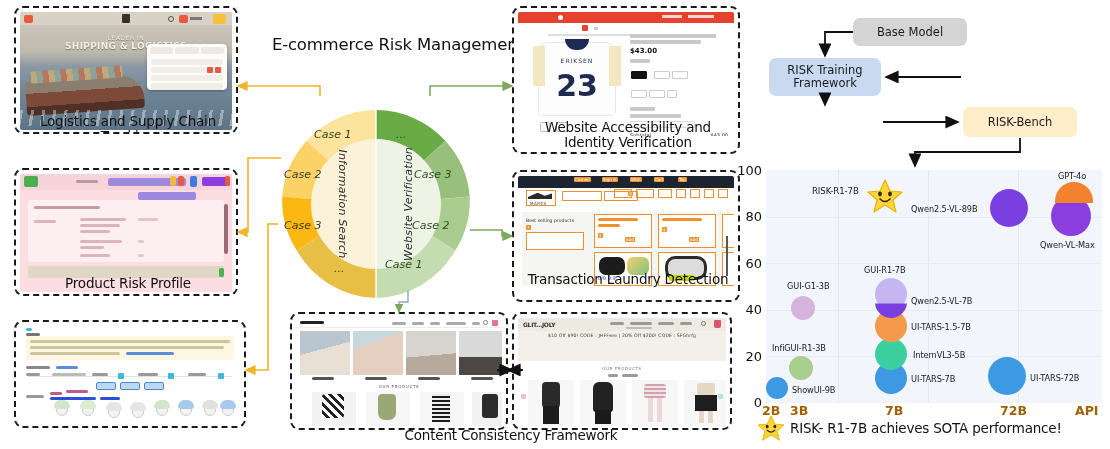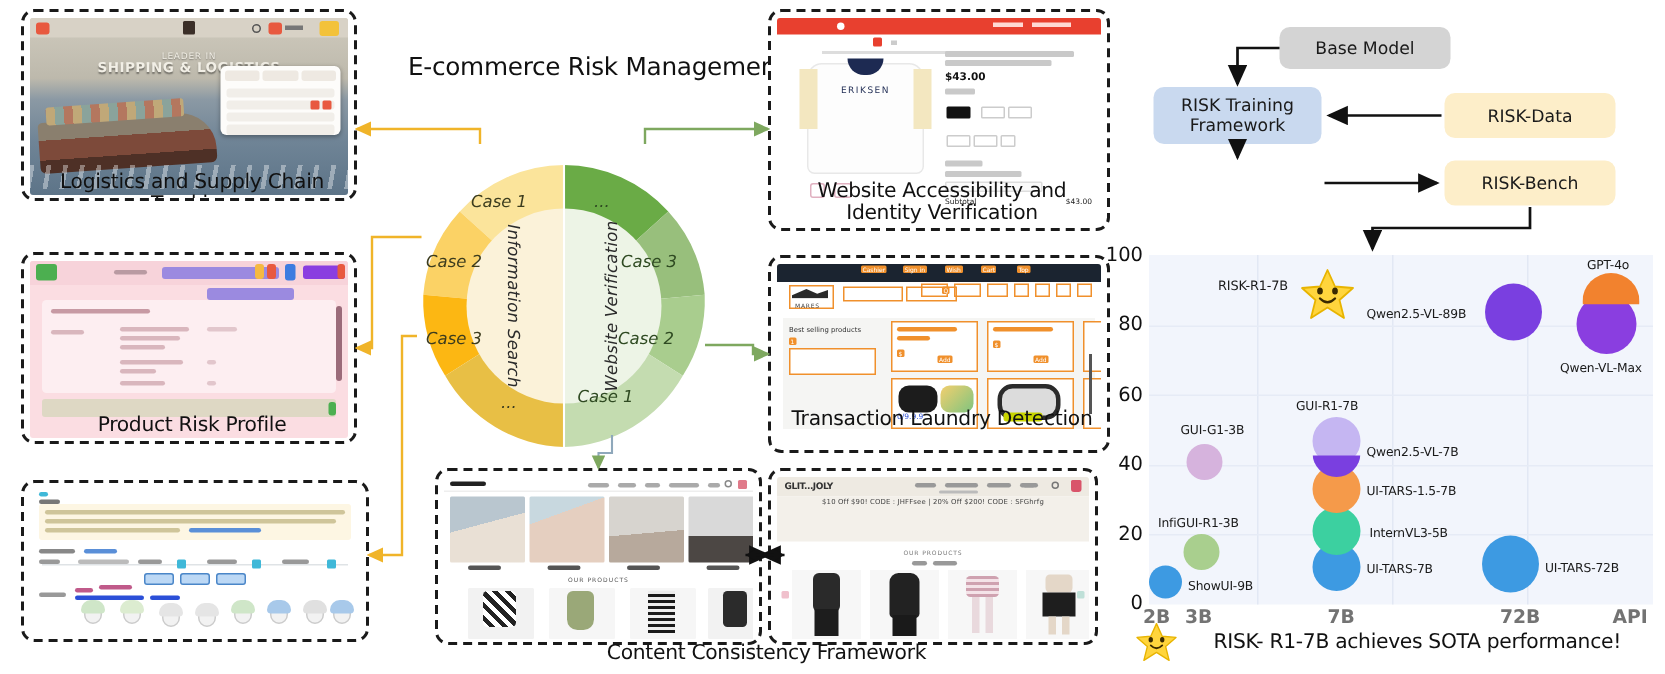--- a/index.html
+++ b/index.html
@@ -115,21 +115,21 @@
 
   
   .fbox { position:absolute; border-radius:7px; display:flex; align-items:center; justify-content:center;
           text-align:center; font-size:11.5px; color:#1a1a1a; line-height:1.12; white-space:pre-line; }
 
   
   .chartbox { position:absolute; background:#f2f5fc; }
   .bubble { position:absolute; border-radius:50%; }
   .blabel { position:absolute; font-size:8.2px; color:#1a1a1a; white-space:nowrap; letter-spacing:-0.1px; }
   .ytick { position:absolute; font-size:13px; color:#111; text-align:right; }
-  .xtick { position:absolute; font-size:12.5px; color:#737373; font-weight:700; white-space:nowrap; }
+  .xtick { position:absolute; font-size:12.5px; color:#a16207; font-weight:700; white-space:nowrap; }
   .gridv { position:absolute; width:1px; background:#e2e8f4; }
   .gridh { position:absolute; height:1px; background:#e6ebf6; }
   .sota { position:absolute; font-size:13.5px; color:#111; white-space:nowrap; letter-spacing:-0.2px; }
 
   svg.overlay { position:absolute; left:0; top:0; width:1110px; height:449px; pointer-events:none; }
 </style>
 </head>
 <body>
 
 <div id="root">
@@ -284,20 +284,21 @@
           <div style="position:absolute;right:20px;top:3px;width:26px;height:3px;background:#ffd9d4;"></div>
           <div style="position:absolute;right:52px;top:3px;width:20px;height:3px;background:#ffd9d4;"></div>
         </div>
         <div style="position:absolute;left:64px;top:13px;width:6px;height:6px;background:#e8402f;border-radius:1px;"></div>
         <div style="position:absolute;left:76px;top:15px;width:4px;height:3px;background:#ccc;"></div>
         <div style="position:absolute;left:30px;top:22px;width:100px;height:2px;background:#ddd;"></div>
         <div class="shirt">
           <div class="sl" style="left:-5px;"></div>
           <div class="sl" style="right:-5px;"></div>
           <div class="nm">ERIKSEN</div>
+          <div class="num">23</div>
         </div>
         <div class="jp">
           <div class="t" style="width:88%"></div>
           <div class="t" style="width:72%"></div>
           <div class="price">$43.00</div>
           <div class="t" style="width:20%;margin-top:4px;"></div>
           <div>
             <span class="sw" style="background:#111;border-color:#111;"></span>
             <span class="sw"></span><span class="sw"></span>
           </div>
@@ -485,21 +486,20 @@
     <div class="ring-label g" style="left:134px; top:113px;">Case 2</div>
     <div class="ring-label g" style="left:107px; top:152px;">Case 1</div>
 
     <div class="hub-label" style="left:64px; top:98px; transform:translate(-50%,-50%) rotate(90deg); color:#2b2b2b;">Information Search</div>
     <div class="hub-label" style="left:130px; top:98px; transform:translate(-50%,-50%) rotate(-90deg); color:#2b2b2b;">Website Verification</div>
   </div>
 
   <div class="fbox" style="left:853px; top:18px; width:114px; height:28px; background:#d4d4d4;">Base Model</div>
   <div class="fbox" style="left:769px; top:58px; width:112px; height:38px; background:#c9d9ef;">RISK Training
 Framework</div>
-  <div class="fbox" style="left:963px; top:62px; width:114px; height:30px; background:#fdeec9;">RISK-Data</div>
   <div class="fbox" style="left:963px; top:107px; width:114px; height:30px; background:#fdeec9;">RISK-Bench</div>
 
   <div class="chartbox" style="left:766px; top:170px; width:336px; height:233px;">
     <div class="gridv" style="left:72px;  top:0; height:233px;"></div>
     <div class="gridv" style="left:162px; top:0; height:233px;"></div>
     <div class="gridv" style="left:252px; top:0; height:233px;"></div>
     <div class="gridh" style="left:0; right:0; top:47px;"></div>
     <div class="gridh" style="left:0; right:0; top:93px;"></div>
     <div class="gridh" style="left:0; right:0; top:140px;"></div>
     <div class="gridh" style="left:0; right:0; top:186px;"></div>
@@ -565,21 +565,21 @@
   <div class="blabel" style="left:812px; top:186px; font-size:8.6px;">RISK-R1-7B</div>
 
   <div style="position:absolute; left:757px; top:415px; width:28px; height:26px;">
     <svg width="28" height="26" viewBox="0 0 36 34">
       <path d="M18 1 L23 12 L35 13 L26 21 L29 33 L18 26 L7 33 L10 21 L1 13 L13 12 Z" fill="#ffd53d" stroke="#e8b400" stroke-width="1.2" stroke-linejoin="round"></path>
       <ellipse cx="13" cy="15" rx="1.9" ry="2.4" fill="#3a2a00"></ellipse>
       <ellipse cx="23" cy="15" rx="1.9" ry="2.4" fill="#3a2a00"></ellipse>
       <path d="M13 20 Q18 25 23 20" stroke="#3a2a00" stroke-width="1.6" fill="none" stroke-linecap="round"></path>
     </svg>
   </div>
-  <div class="sota" style="left:790px; top:420px;margin-left:19px;">RISK- R1-7B achieves SOTA performance!</div>
+  <div class="sota" style="left:790px; top:420px;">RISK- R1-7B achieves SOTA performance!</div>
 
   <svg class="overlay">
     <defs>
       <marker id="ay" markerWidth="7" markerHeight="7" refX="6" refY="3.2" orient="auto">
         <path d="M0,0 L7,3.2 L0,6.4 z" fill="#f0b429"></path>
       </marker>
       <marker id="ag" markerWidth="7" markerHeight="7" refX="6" refY="3.2" orient="auto">
         <path d="M0,0 L7,3.2 L0,6.4 z" fill="#7ea85f"></path>
       </marker>
       <marker id="ak" markerWidth="8" markerHeight="8" refX="7" refY="3.6" orient="auto">

